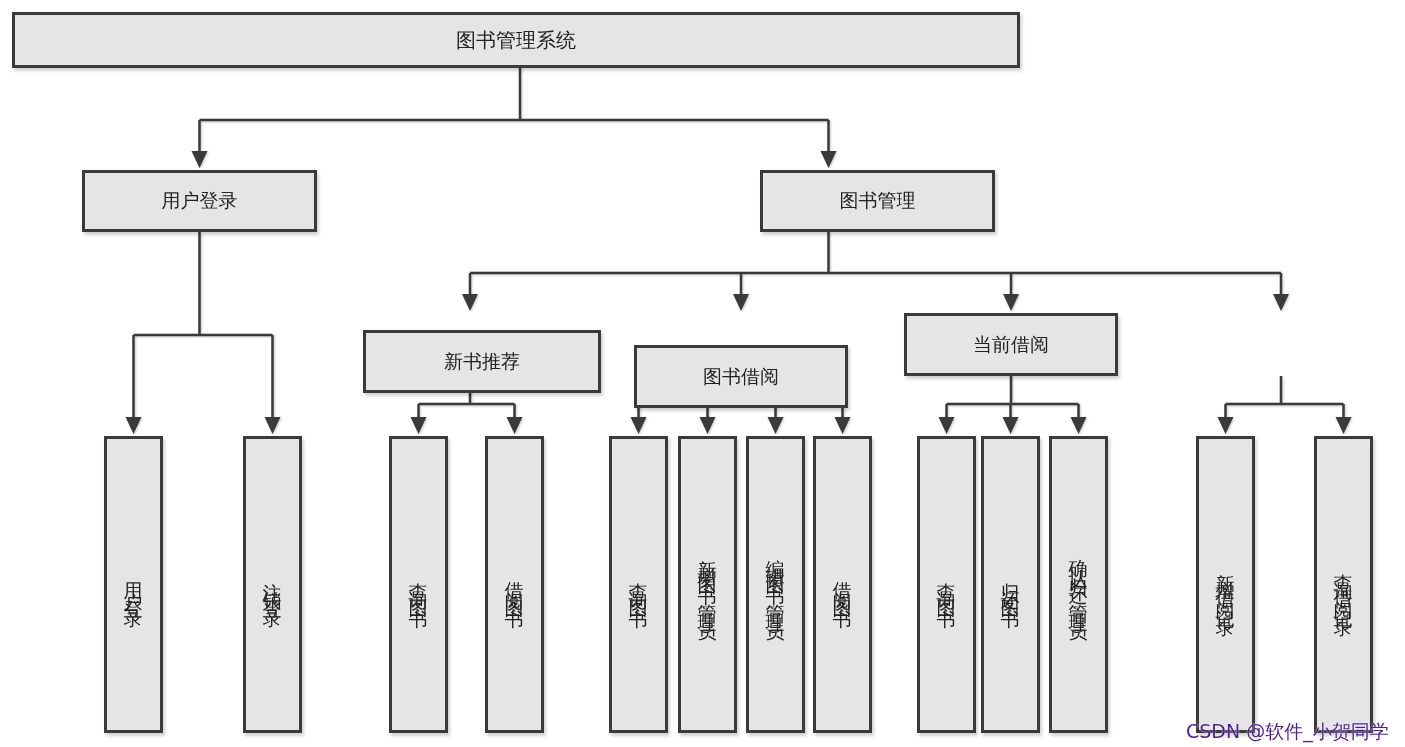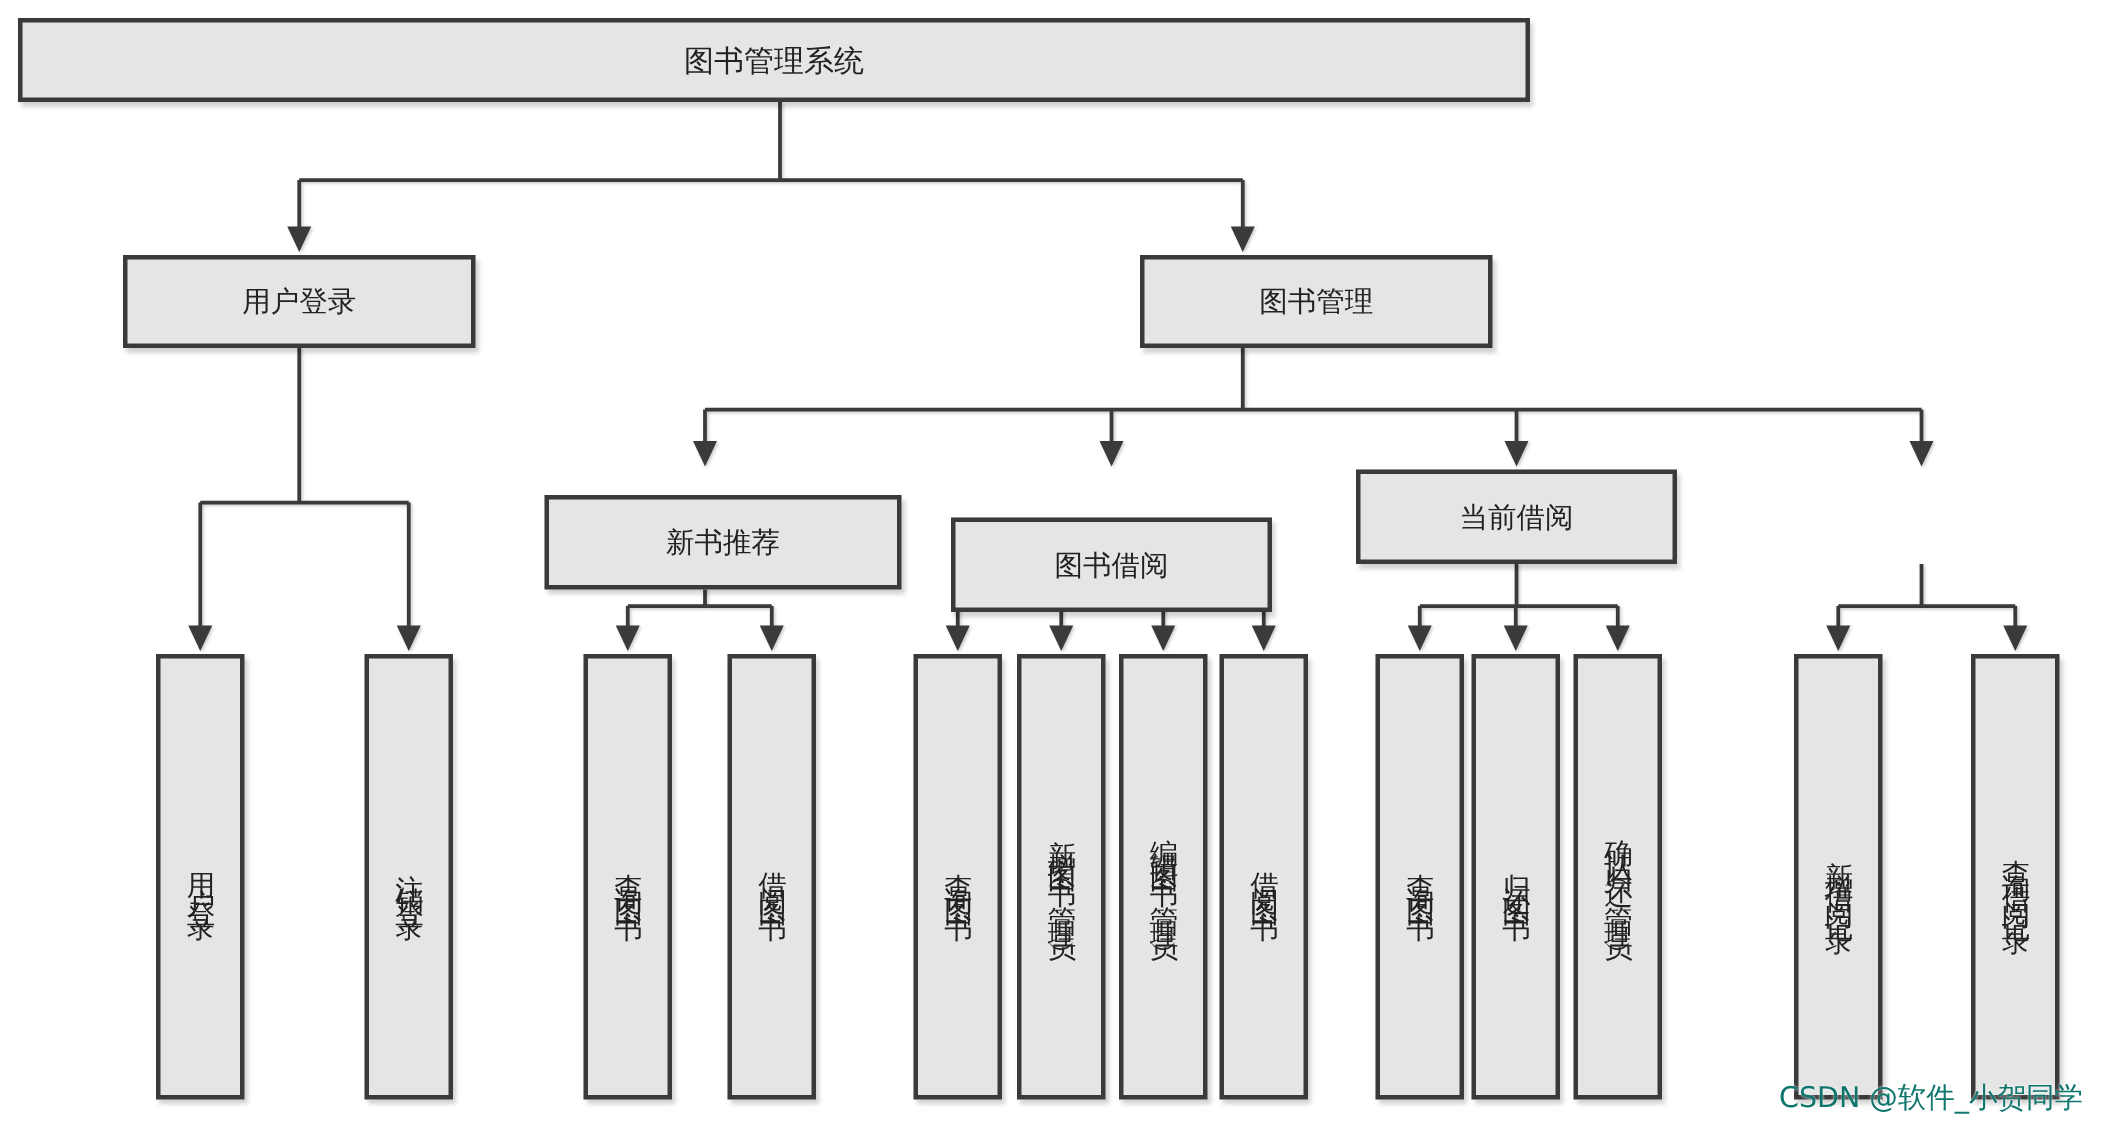--- a/index.html
+++ b/index.html
@@ -41,21 +41,21 @@
     text-orientation: mixed;
     letter-spacing: 9px;
     line-height: 1;
     white-space: normal;
   }
   .watermark {
     position: absolute;
     left: 1186px;
     top: 719px;
     font-size: 19px;
-    color: #0f766e;
+    color: #4c1d95;
     white-space: nowrap;
     text-shadow: 0 0 2px #ffffff;
     z-index: 10;
   }
 </style>
 </head>
 <body>
 
 <div class="canvas">
 

